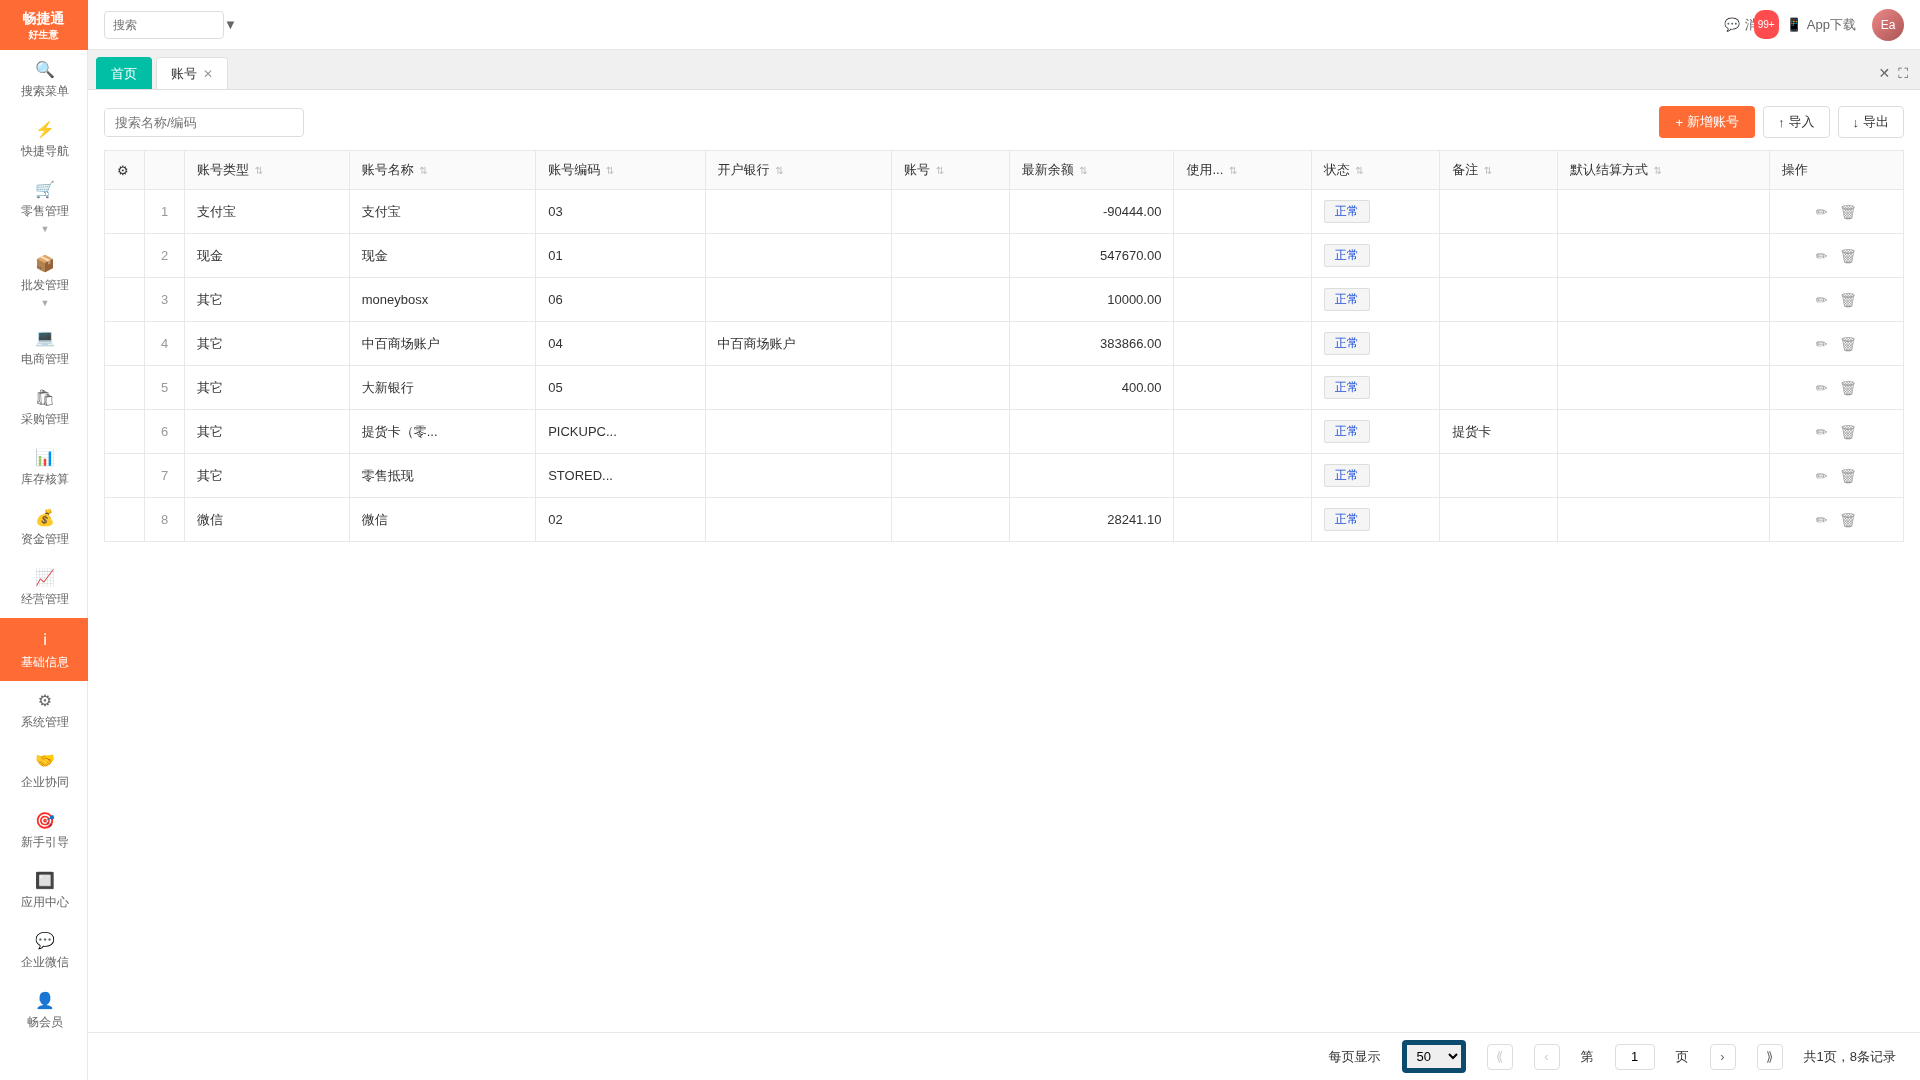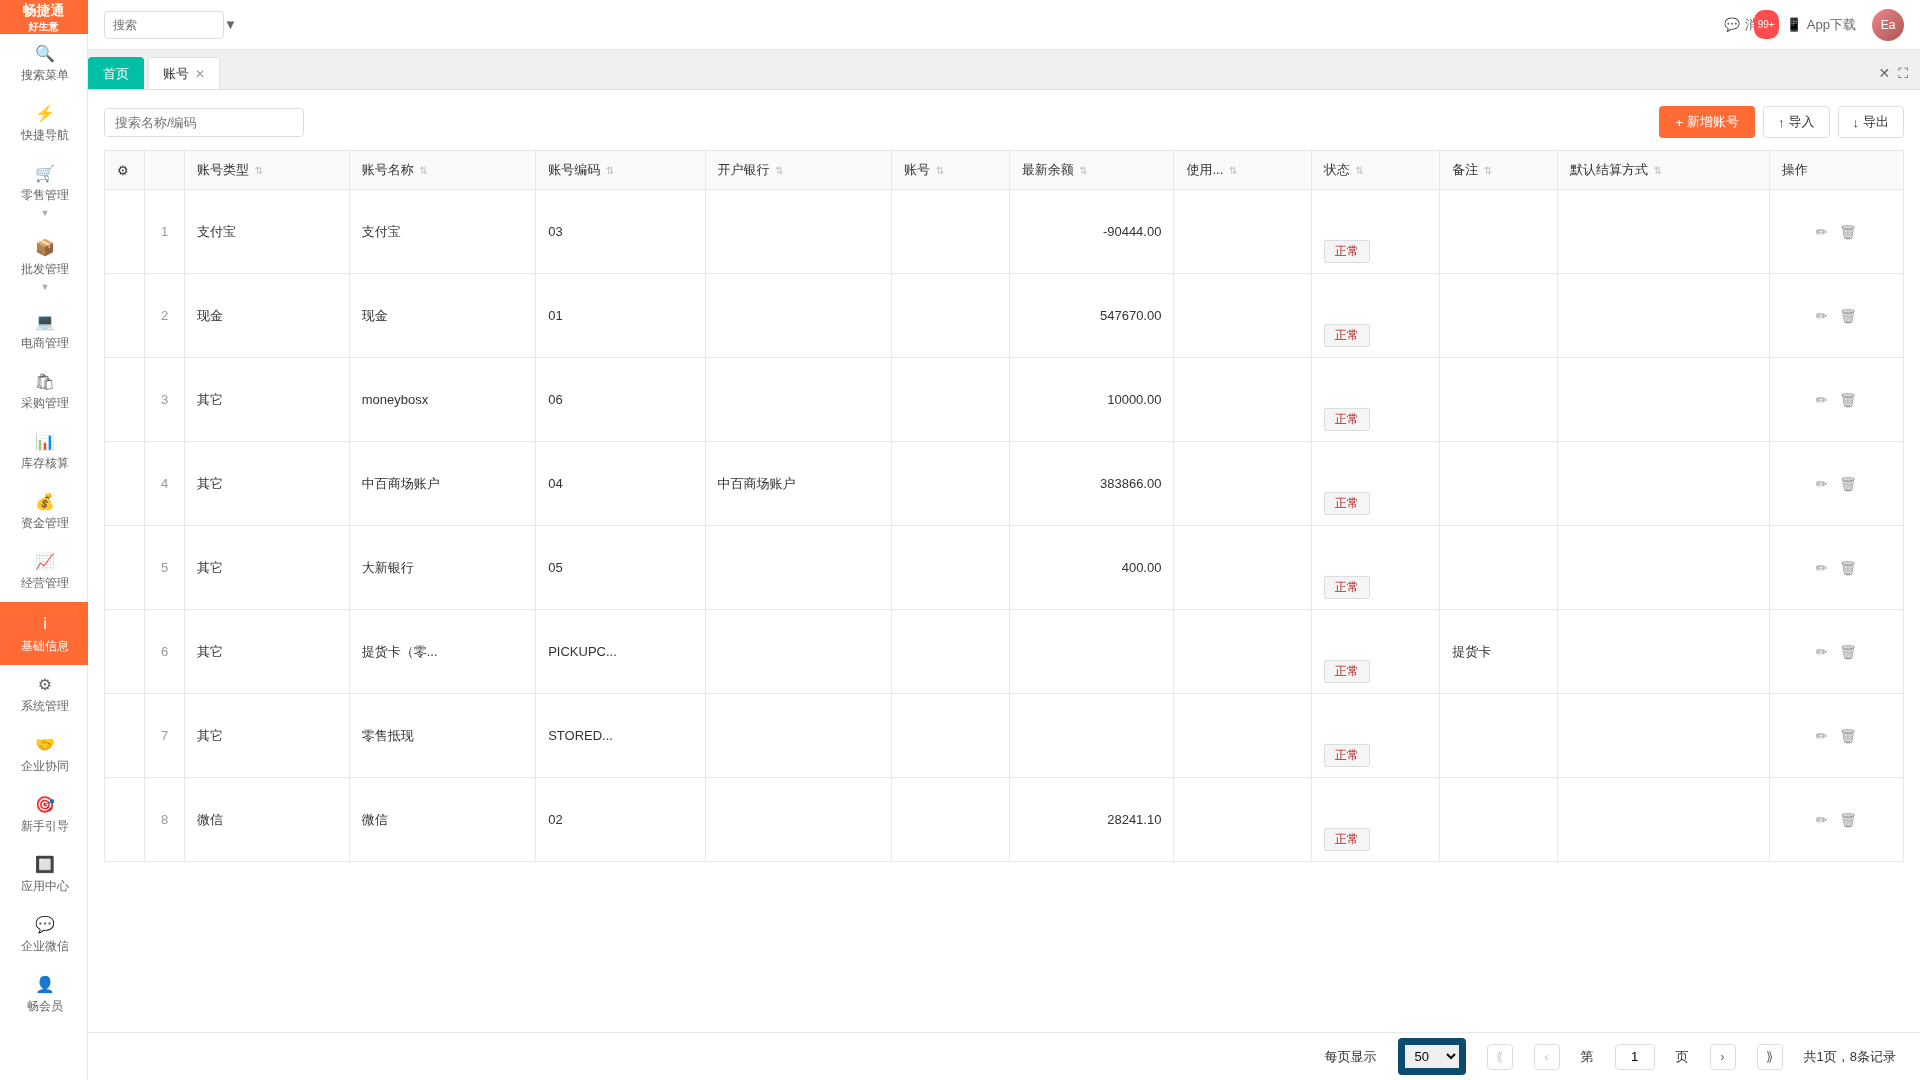--- a/index.html
+++ b/index.html
@@ -11,21 +11,21 @@
       background: #fff;
       border-right: 1px solid #e8e8e8;
       display: flex;
       flex-direction: column;
       align-items: center;
       padding-top: 0;
       flex-shrink: 0;
     }
     .sidebar-logo {
       width: 88px;
-      height: 34px;
+      height: 50px;
       background: #ff6b35;
       display: flex;
       align-items: center;
       justify-content: center;
       color: white;
       font-size: 11px;
       font-weight: bold;
       flex-shrink: 0;
     }
     .sidebar-logo-text { text-align: center; line-height: 1.3; }
@@ -112,20 +112,21 @@
       background: #ccc;
       overflow: hidden;
     }
 
     
     .tab-bar {
       height: 40px;
       background: #f0f0f0;
       display: flex;
       align-items: flex-end;
+      padding-left: 8px;
       border-bottom: 1px solid #e0e0e0;
       flex-shrink: 0;
       position: relative;
     }
     .tab {
       display: flex;
       align-items: center;
       gap: 6px;
       padding: 0 14px;
       height: 32px;
@@ -239,21 +240,21 @@
     }
     .status-badge {
       display: inline-block;
       padding: 2px 10px;
       border-radius: 2px;
       font-size: 12px;
       background: #f5f5f5;
       color: #666;
       border: 1px solid #ddd;
     }
-    .status-badge.normal { background: #f5f5f5; color: #b91c1c; margin-top: 40px; }
+    .status-badge.normal { background: #f5f5f5; color: #1d4ed8; }
     .col-gear { text-align: center; }
     .action-icon { cursor: pointer; color: #999; margin: 0 4px; font-size: 14px; }
 
     
     .pagination {
       position: fixed;
       bottom: 0;
       left: 88px;
       right: 0;
       height: 48px;
@@ -261,21 +262,21 @@
       border-top: 1px solid #e8e8e8;
       display: flex;
       align-items: center;
       justify-content: flex-end;
       padding: 0 24px;
       gap: 21px;
       font-size: 13px;
       color: #333;
     }
     .page-size-select {
-      border: 7px solid #0c4a6e;
+      border: 5px solid #0c4a6e;
       border-radius: 4px;
       padding: 3px 6px;
       font-size: 13px;
       cursor: pointer;
     }
     .page-btn {
       width: 26px;
       height: 26px;
       border: 1px solid #ddd;
       border-radius: 4px;

